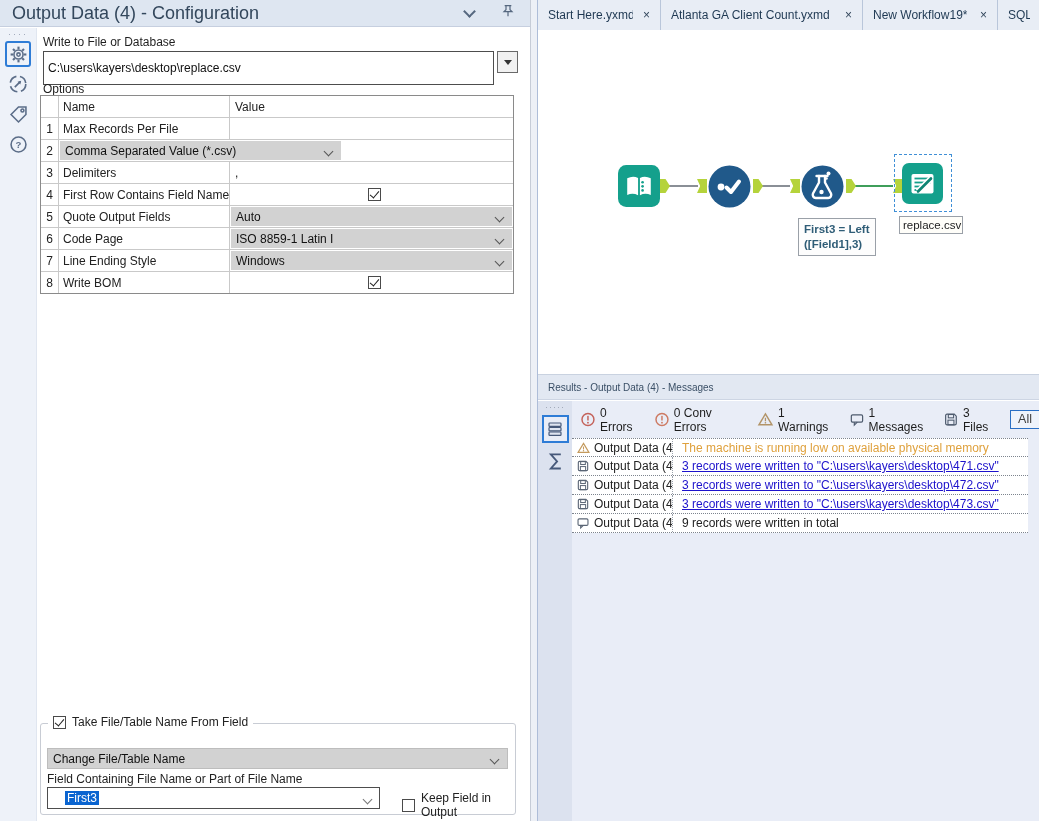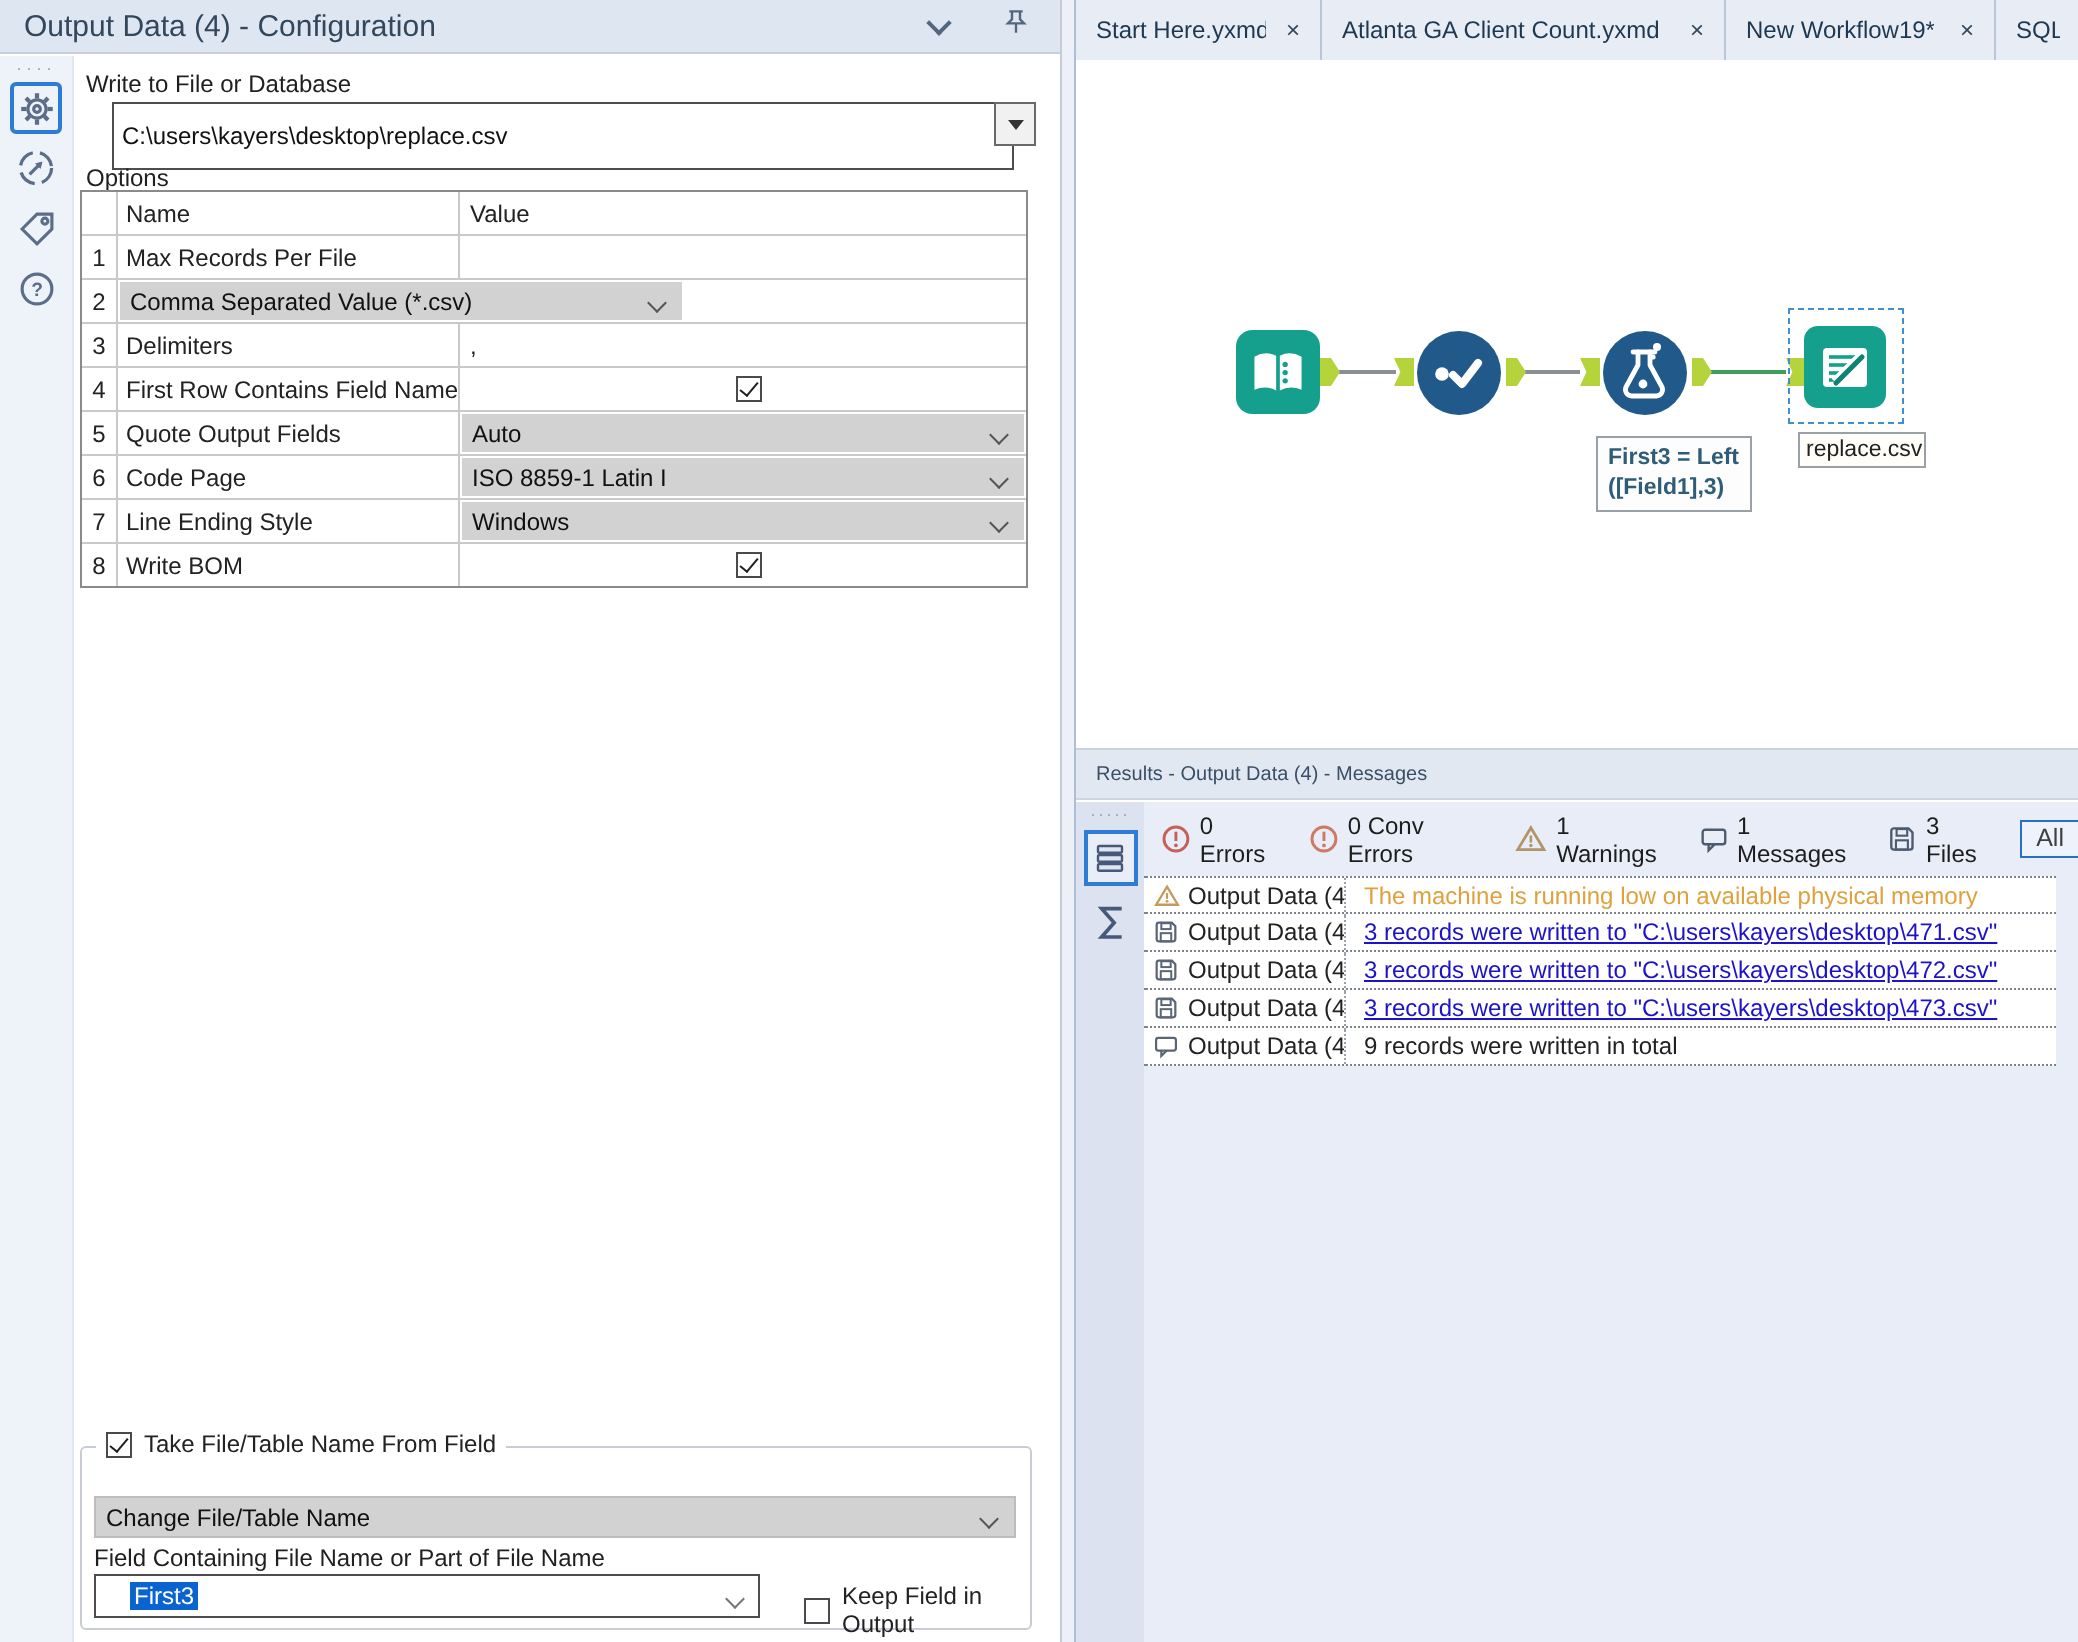--- a/index.html
+++ b/index.html
@@ -4,37 +4,37 @@
 <style>
   * { margin:0; padding:0; box-sizing:border-box; }
   html,body { width:1039px; height:821px; overflow:hidden; background:#fff;
     font-family:"Liberation Sans","DejaVu Sans",sans-serif; font-size:12px; color:#222; }
   .app { position:relative; width:1039px; height:821px; background:#fff; }
 
   
   .left-panel { position:absolute; left:0; top:0; width:530px; height:821px; background:#fff; }
   .cfg-titlebar { position:absolute; left:0; top:0; width:530px; height:27px; background:#dee6f1;
     border-bottom:1px solid #c6cfdf; display:flex; align-items:center; padding-left:12px;
-    color:#33475c; font-size:15px; }
+    color:#33475c; font-size:18px; }
   .cfg-titlebar .spacer { flex:1; }
   .chev { width:9px; height:9px; border-right:2px solid #55677f; border-bottom:2px solid #55677f;
     transform:rotate(45deg); margin-right:26px; margin-top:-4px; cursor:pointer; }
   .pin-icon { margin-right:14px; cursor:pointer; }
 
   .cfg-sidebar { position:absolute; left:0; top:28px; width:37px; height:793px; background:#eef2f9;
     border-right:1px solid #e0e6f0; display:flex; flex-direction:column; align-items:center; }
   .sb-dots { color:#9aa2b4; font-size:9px; letter-spacing:2px; line-height:10px; margin-top:1px; }
   .sb-icon { width:26px; height:26px; display:flex; align-items:center; justify-content:center;
     margin-top:4px; cursor:pointer; }
   .sb-icon.sel { border:2px solid #2e7cd6; border-radius:3px; margin-top:2px; }
 
   .cfg-content { position:absolute; left:38px; top:28px; width:492px; height:793px; background:#fff; }
   .lbl { position:absolute; font-size:12px; color:#1f1f1f; white-space:nowrap; }
 
-  .path-input { position:absolute; left:18px; top:23px; width:451px; height:22px;
+  .path-input { position:absolute; left:5px; top:23px; width:451px; height:22px;
     border:1px solid #4d4d4d; background:#fff; font:12px "Liberation Sans",sans-serif;
     padding:16px 4px; color:#111; }
   .dd-btn { position:absolute; left:459px; top:23px; width:21px; height:22px; background:#f1f1f1;
     border:1px solid #696969; display:flex; align-items:center; justify-content:center; cursor:pointer; }
   .dd-btn .tri { width:0; height:0; border-left:4px solid transparent; border-right:4px solid transparent;
     border-top:5px solid #333; }
 
   
   .opt-table { position:absolute; left:2px; top:67px; width:474px; border:1px solid #8a8a8a;
     background:#fff; border-collapse:collapse; }

